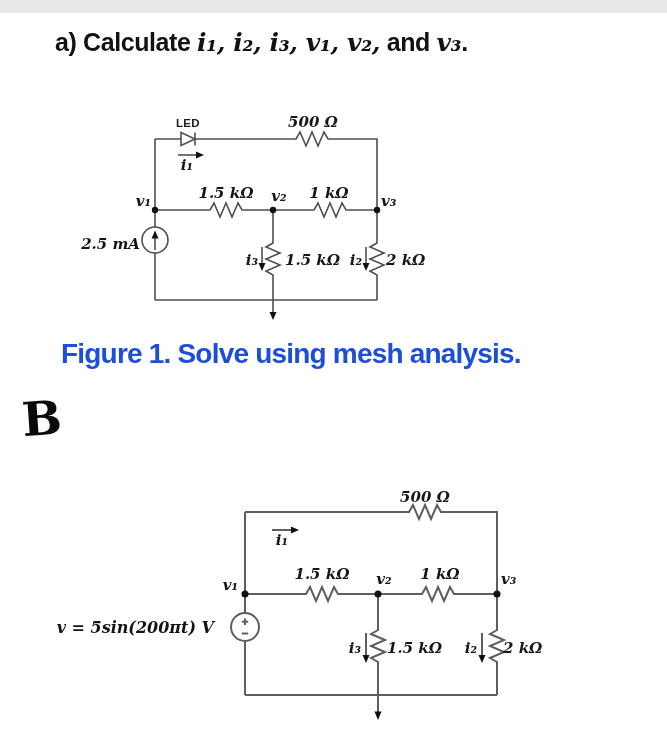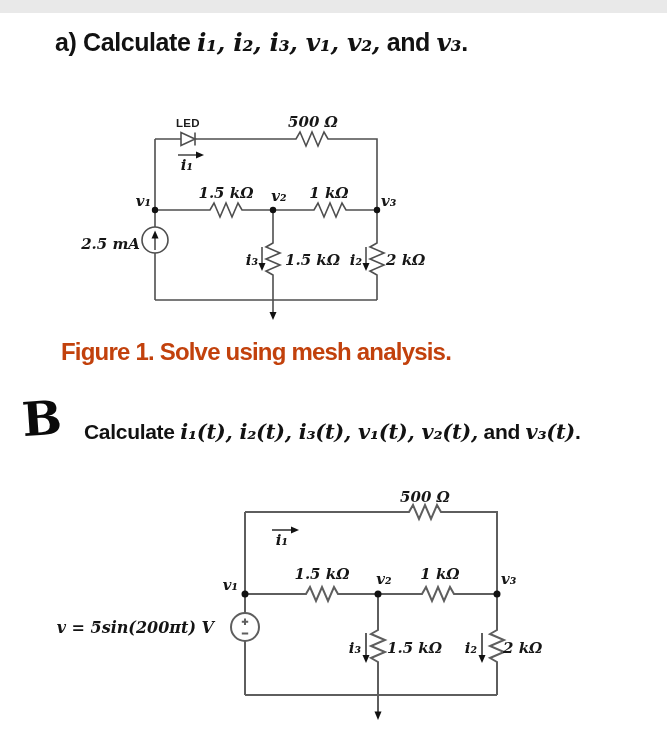--- a/index.html
+++ b/index.html
@@ -30,22 +30,22 @@
   .run-math{font-family:"DejaVu Serif","DejaVu Sans",serif;font-style:italic;font-weight:600;}
   #section-b-letter{
     position:absolute;left:22px;top:382px;
     font-family:"DejaVu Serif",serif;
     font-size:47px;font-weight:800;color:#0a0a0a;
     transform:rotate(-4deg);
     line-height:1;
   }
   .caption{
     position:absolute;
-    font-size:24px;font-weight:600;letter-spacing:-0.8px;
-    color:#c2410c;white-space:nowrap;
+    font-size:28px;font-weight:600;letter-spacing:-0.8px;
+    color:#1d4ed8;white-space:nowrap;
   }
   #caption-1{left:61px;top:325px;}
   #caption-2{left:58px;top:719px;}
   svg{position:absolute;}
   #circuit-1{left:0;top:95px;}
   #circuit-2{left:40px;top:468px;}
   .wire1{stroke:#4f4f4f;stroke-width:1.6;fill:none;}
   .wire2{stroke:#5e5e5e;stroke-width:2;fill:none;}
   .ink{fill:#111;stroke:none;}
   .lbl{
@@ -117,21 +117,20 @@
     <text class="lbl" x="140" y="141" text-anchor="end">2.5 mA</text>
     <text class="lbl" x="258" y="157" text-anchor="end">i₃</text>
     <text class="lbl" x="285" y="157" text-anchor="start">1.5 kΩ</text>
     <text class="lbl" x="362" y="157" text-anchor="end">i₂</text>
     <text class="lbl" x="386" y="157" text-anchor="start">2 kΩ</text>
   </svg>
 
   <div id="caption-1" class="caption">Figure 1. Solve using mesh analysis.</div>
 
   <div id="section-b-letter">B</div>
-  <div id="heading-b-text" class="heading"><span class="run-plain">Calculate </span><span class="run-math">i₁(t), i₂(t), i₃(t), v₁(t), v₂(t),</span><span class="run-plain"> and </span><span class="run-math">v₃(t)</span><span class="run-plain">.</span></div>
 
   <svg id="circuit-2" width="520" height="250" viewBox="0 0 520 250">
 
     <path class="wire2" d="M205,31 H367 M403,31 H457 V113
              M205,31 V132 M205,160 V214 M205,214 H457
              M205,113 H264 M300,113 H380 M416,113 H457
              M338,113 V147 M338,183 V214
              M457,113 V147 M457,183 V214"></path>
 
     <path class="wire2" d="M367,31 h2 l4,-7 l6,14 l6,-14 l6,14 l6,-14 l4,7 h2"></path>

